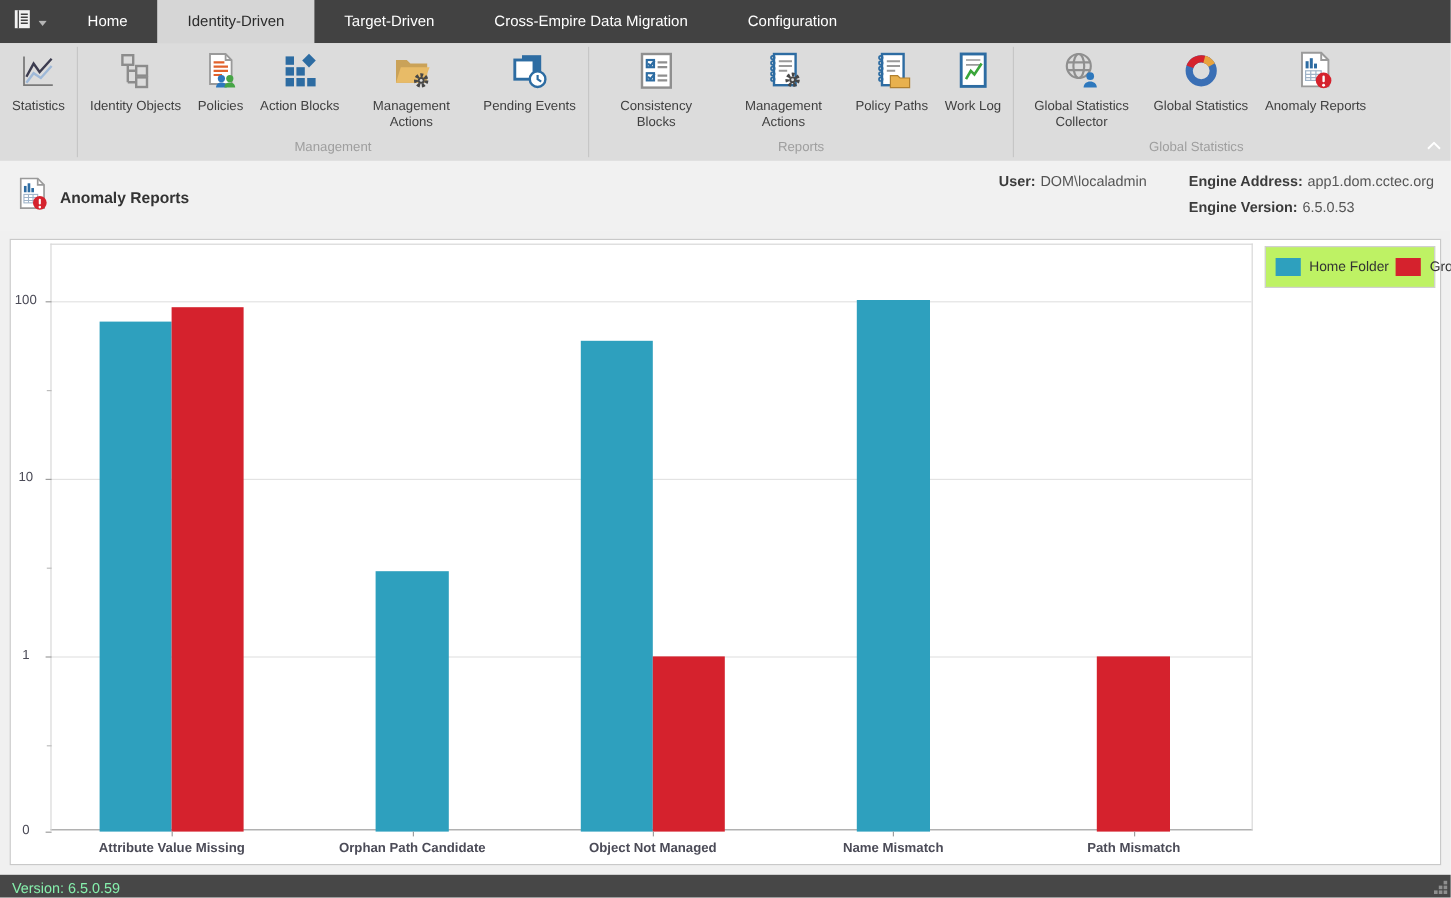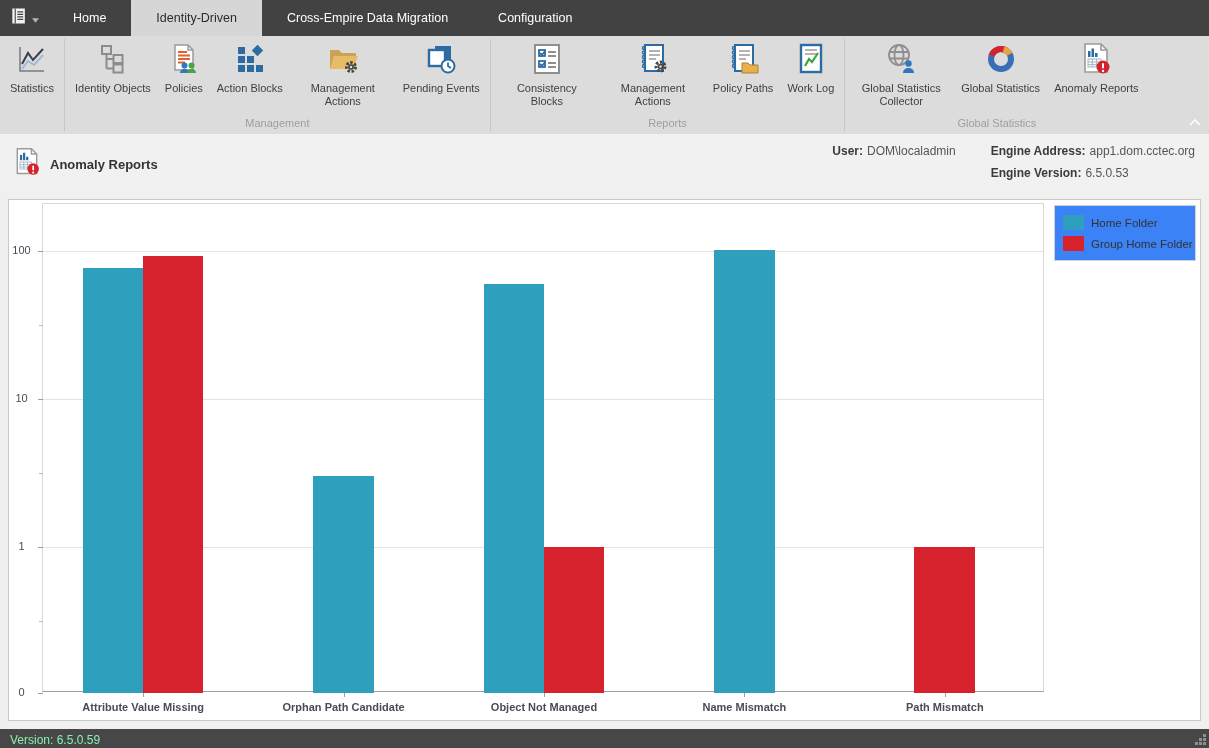--- a/index.html
+++ b/index.html
@@ -43,22 +43,22 @@
   .panel { position:absolute; left:8px; right:8px; top:6px; height:522px; background:#fff; border:1px solid #c9c9c9; }
   .plot { position:absolute; left:33px; top:3px; width:1002px; height:489px;
           border:1px solid #d8d8d8; border-bottom:1px solid #9e9e9e; background:#fff; }
   .gridline { position:absolute; left:0; width:100%; height:1px; background:#e3e3e3; }
   .bar { position:absolute; }
   .ylab { position:absolute; left:-36px; width:29px; text-align:center; font-size:11px; color:#4b4b57; }
   .xlab { position:absolute; top:497px; width:200px; text-align:center; font-size:11px; color:#4b4b57;font-weight:bold; }
   .ytick { position:absolute; left:-5px; width:5px; height:1px; background:#9e9e9e; }
   .ytick.minor { left:-4px; width:4px; background:#bdbdbd; }
   .xtick { position:absolute; top:489px; width:1px; height:4px; background:#9e9e9e; }
-  .legend { position:absolute; right:4px; top:5px; width:142px; background:#3b82f6; border:1px solid #d0d0d0;
-            padding:9px 8px; display:flex; flex-direction:column; gap:6px; font-size:11.5px; color:#333; }
+  .legend { position:absolute; right:4px; top:5px; width:142px; background:#bef264; border:1px solid #d0d0d0;
+            padding:9px 8px; display:flex; flex-direction:row; gap:6px; font-size:11.5px; color:#333; }
   .lg-item { display:flex; align-items:center; gap:7px; white-space:nowrap; }
   .lg-swatch { width:21px; height:15px; flex:none; }
 
   
   .statusbar { height:22px; background:#474747; color:#86efac; font-size:12px; display:flex; align-items:center; padding-left:10px; position:relative; }
   .grip { position:absolute; right:2px; bottom:2px; }
 </style>
 </head>
 <body>
 
@@ -74,20 +74,21 @@
       </svg>
     </span>
     <span>
       <svg width="7" height="5" viewBox="0 0 8 5">
           <path d="M0 0h8L4 5z" fill="#b5b5b5"></path>
         </svg>
     </span>
   </div>
   <div class="tab">Home</div>
   <div class="tab active">Identity-Driven</div>
+  <div class="tab">Target-Driven</div>
   <div class="tab">Cross-Empire Data Migration</div>
   <div class="tab">Configuration</div>
 </div>
 
 <div class="ribbon">
 
   <div class="rgroup">
     <div class="rbuttons">
       <div class="rbtn">
         <span>

